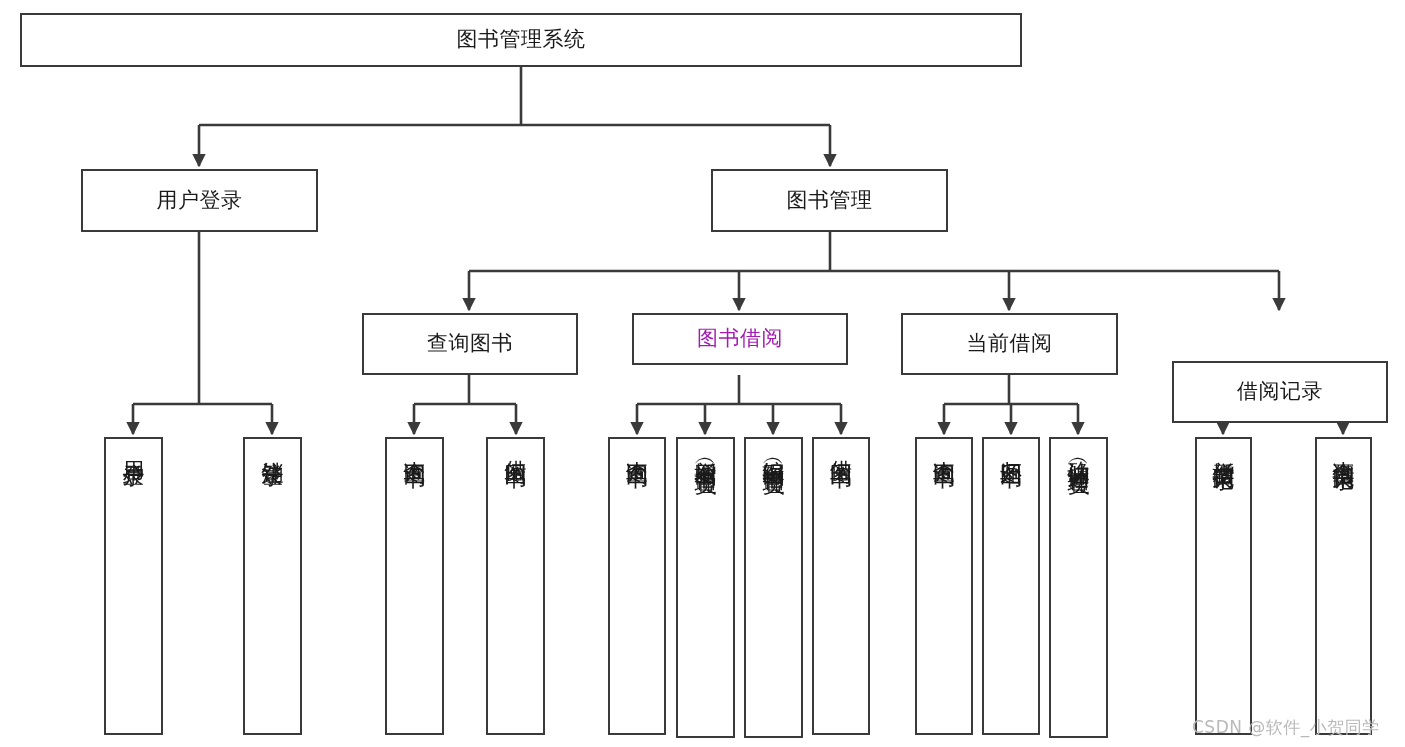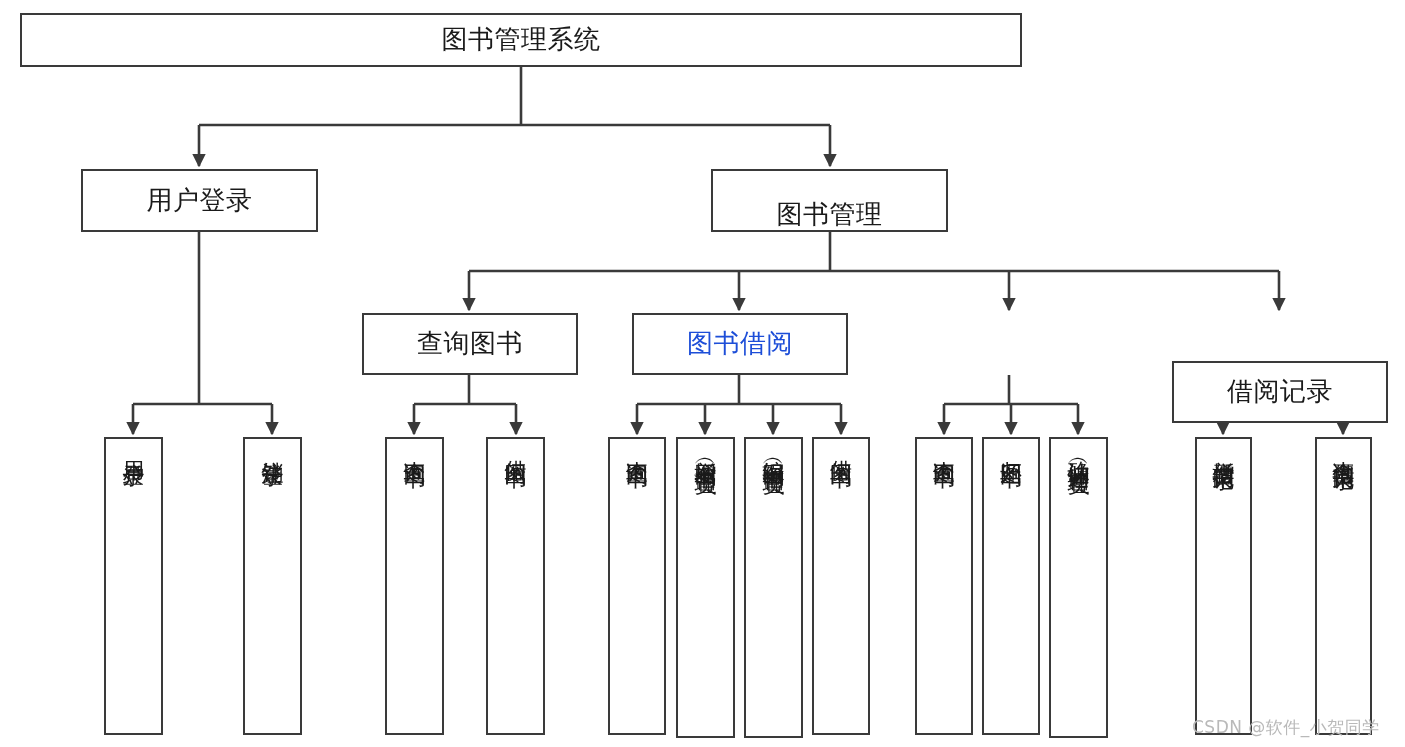--- a/index.html
+++ b/index.html
@@ -29,21 +29,21 @@
     color: #1a1a1a;
   }
   .node .lbl {
     display: block;
     text-align: center;
     line-height: 1.14;
     white-space: pre-line;
   }
   
   .node.h .lbl {
-    font-size: 26px;
+    font-size: 21px;
     letter-spacing: 0.5px;
   }
   
   .node.v {
     align-items: flex-start;
     justify-content: center;
     padding-top: 4px;
   }
   .node.v .lbl {
     writing-mode: vertical-rl;
@@ -127,29 +127,32 @@
     </g>
   </svg>
 
   <div class="node h" id="node-root" style="left: 20px; top: 13px; width: 1002px; height: 54px; border-color: rgb(58, 58, 58); background: rgb(255, 255, 255); color: rgb(26, 26, 26);">
     <span class="lbl">图书管理系统</span>
   </div>
 
   <div class="node h" id="node-l2-0" style="left: 81px; top: 169px; width: 237px; height: 63px; border-color: rgb(58, 58, 58); background: rgb(255, 255, 255); color: rgb(26, 26, 26);">
     <span class="lbl">用户登录</span>
   </div>
-  <div class="node h" id="node-l2-1" style="left: 711px; top: 169px; width: 237px; height: 63px; border-color: rgb(58, 58, 58); background: rgb(255, 255, 255); color: rgb(26, 26, 26); align-items: flex-end;">
+  <div class="node h" id="node-l2-1" style="left: 711px; top: 169px; width: 237px; height: 63px; border-color: rgb(58, 58, 58); background: rgb(255, 255, 255); color: rgb(26, 26, 26);">
     <span class="lbl">图书管理</span>
   </div>
 
   <div class="node h" id="node-l3-0" style="left: 362px; top: 313px; width: 216px; height: 62px; border-color: rgb(58, 58, 58); background: rgb(255, 255, 255); color: rgb(26, 26, 26);">
     <span class="lbl">查询图书</span>
   </div>
-  <div class="node h" id="node-l3-1" style="left: 632px; top: 313px; width: 216px; height: 62px; border-color: rgb(58, 58, 58); background: rgb(255, 255, 255); color: #1d4ed8;">
+  <div class="node h" id="node-l3-1" style="left: 632px; top: 313px; width: 216px; height: 52px; border-color: rgb(58, 58, 58); background: rgb(255, 255, 255); color: #a21caf;">
     <span class="lbl">图书借阅</span>
+  </div>
+  <div class="node h" id="node-l3-2" style="left: 901px; top: 313px; width: 217px; height: 62px; border-color: rgb(58, 58, 58); background: rgb(255, 255, 255); color: rgb(26, 26, 26);">
+    <span class="lbl">当前借阅</span>
   </div>
   <div class="node h" id="node-l3-3" style="left: 1172px; top: 313px; width: 216px; height: 62px; border-color: rgb(58, 58, 58); background: rgb(255, 255, 255); color: rgb(26, 26, 26); margin-top: 48px;">
     <span class="lbl">借阅记录</span>
   </div>
 
   <div class="node v" id="node-leaf-0" style="left: 104px; top: 437px; width: 59px; height: 298px; border-color: rgb(58, 58, 58); background: rgb(255, 255, 255); color: rgb(26, 26, 26);">
     <span class="lbl">用户登录</span>
   </div>
   <div class="node v" id="node-leaf-1" style="left: 243px; top: 437px; width: 59px; height: 298px; border-color: rgb(58, 58, 58); background: rgb(255, 255, 255); color: rgb(26, 26, 26);">
     <span class="lbl">注销登录</span>

